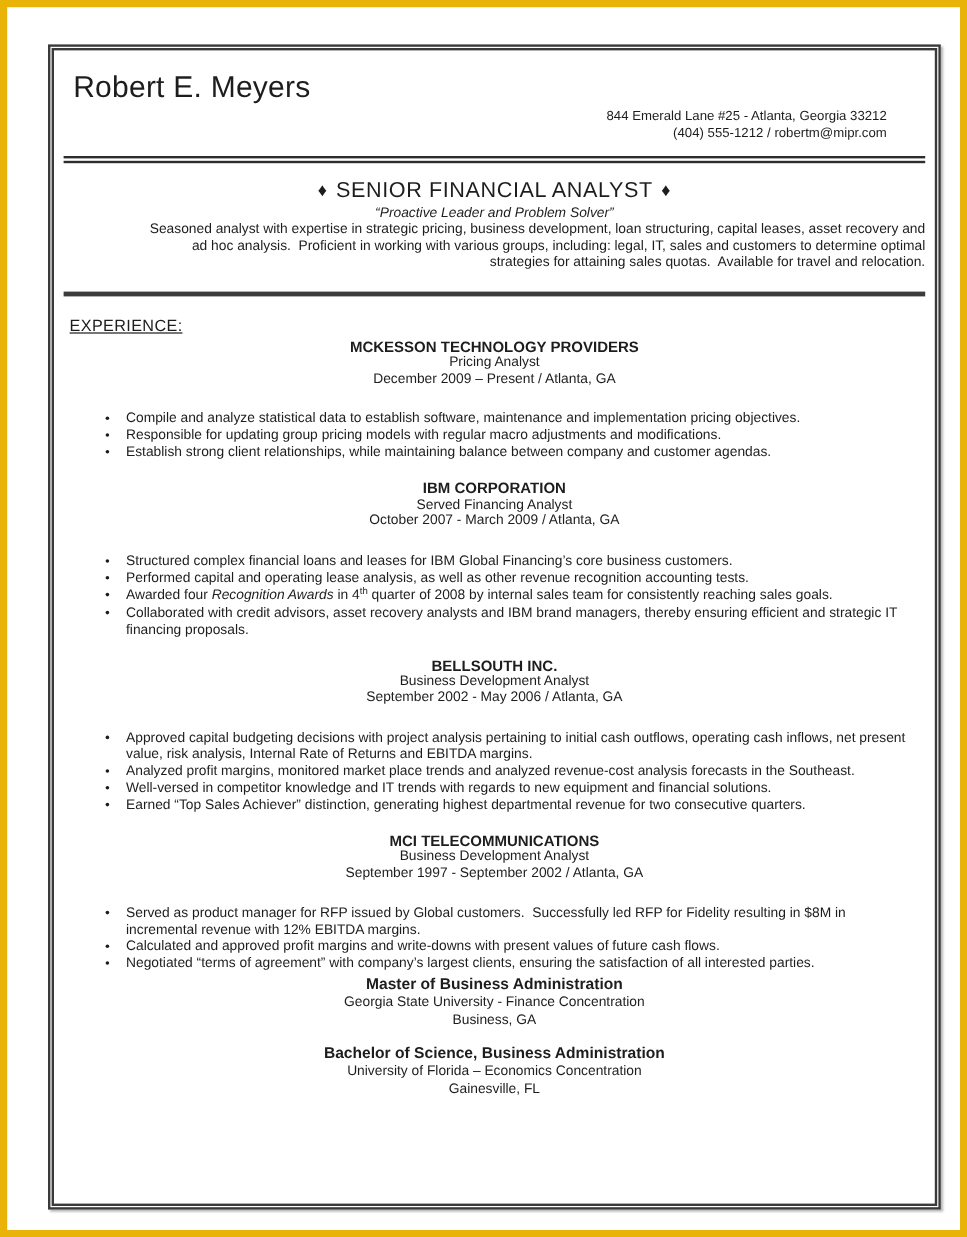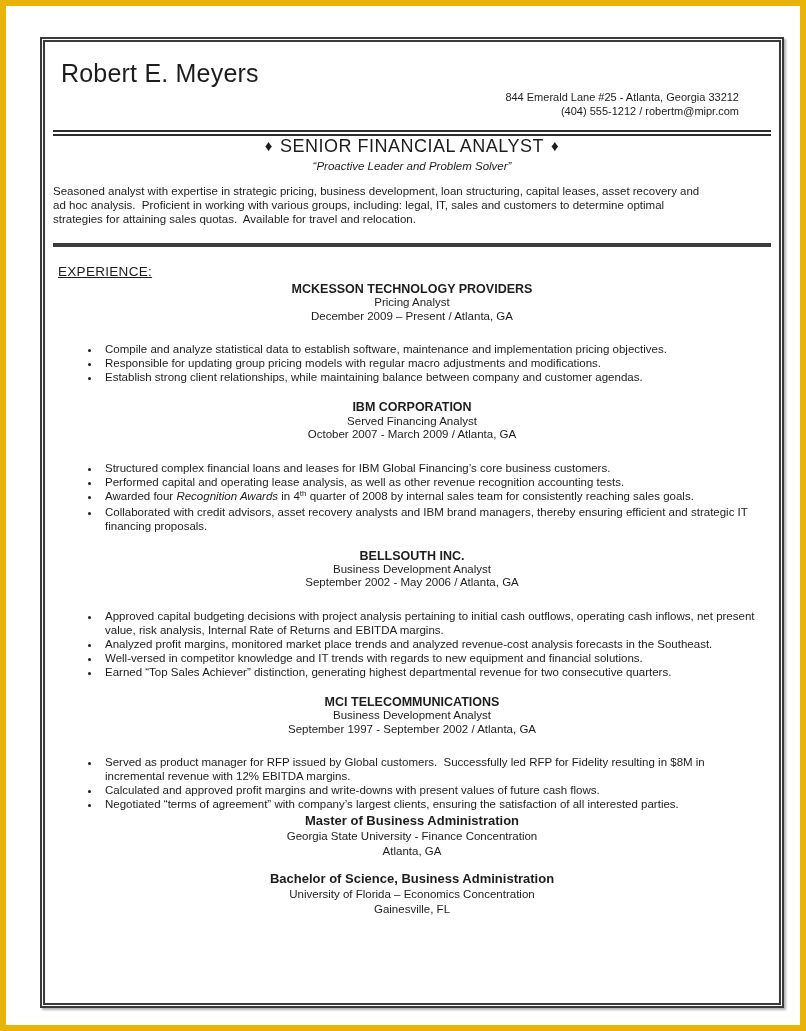--- a/index.html
+++ b/index.html
@@ -38,27 +38,26 @@
     margin: 2px 32px 0 0;
     font-size: 11px;
     line-height: 1.3;
   }
   .rule-double {
     margin-top: 12px;
     height: 2px;
     border-top: 2px solid #2d2d2d;
     border-bottom: 2px solid #2d2d2d;
   }
-  .title-block { text-align: center; margin-top: 0; }
+  .title-block { text-align: center; margin-top: 12px; }
   .title { font-size: 18px; line-height: 1.15; letter-spacing: 0.5px; }
   .title .diamond { font-size: 15px; margin: 0 7px; position: relative; top: -1px; }
   .tagline { font-style: italic; font-size: 11.5px; margin-top: 3px; }
   .summary {
-    text-align: left;
-    margin-top: 12px;
+    text-align: right;
     font-size: 11.5px;
     line-height: 14px;
   }
   .summary .sline { white-space: pre-wrap; }
   .rule-thick { margin-top: 17px; height: 4px; background: #3b3b3b; }
   .section-heading {
     margin: 17px 0 0 5px;
     font-size: 13.5px;
     letter-spacing: 0.3px;
     text-decoration: underline;
@@ -163,21 +162,21 @@
         <li>Served as product manager for RFP issued by Global customers.  Successfully led RFP for Fidelity resulting in $8M in incremental revenue with 12% EBITDA margins.</li>
         <li>Calculated and approved profit margins and write-downs with present values of future cash flows.</li>
         <li>Negotiated “terms of agreement” with company’s largest clients, ensuring the satisfaction of all interested parties.</li>
       </ul>
     </div>
 
 
     <div class="degree">
       <div class="deg-title first">Master of Business Administration</div>
       <div class="deg-school">Georgia State University - Finance Concentration</div>
-      <div class="deg-loc">Atlanta, GA</div>
+      <div class="deg-loc">Business, GA</div>
     </div>
 
     <div class="degree">
       <div class="deg-title">Bachelor of Science, Business Administration</div>
       <div class="deg-school">University of Florida – Economics Concentration</div>
       <div class="deg-loc">Gainesville, FL</div>
     </div>
 
   </div>
 </div>

